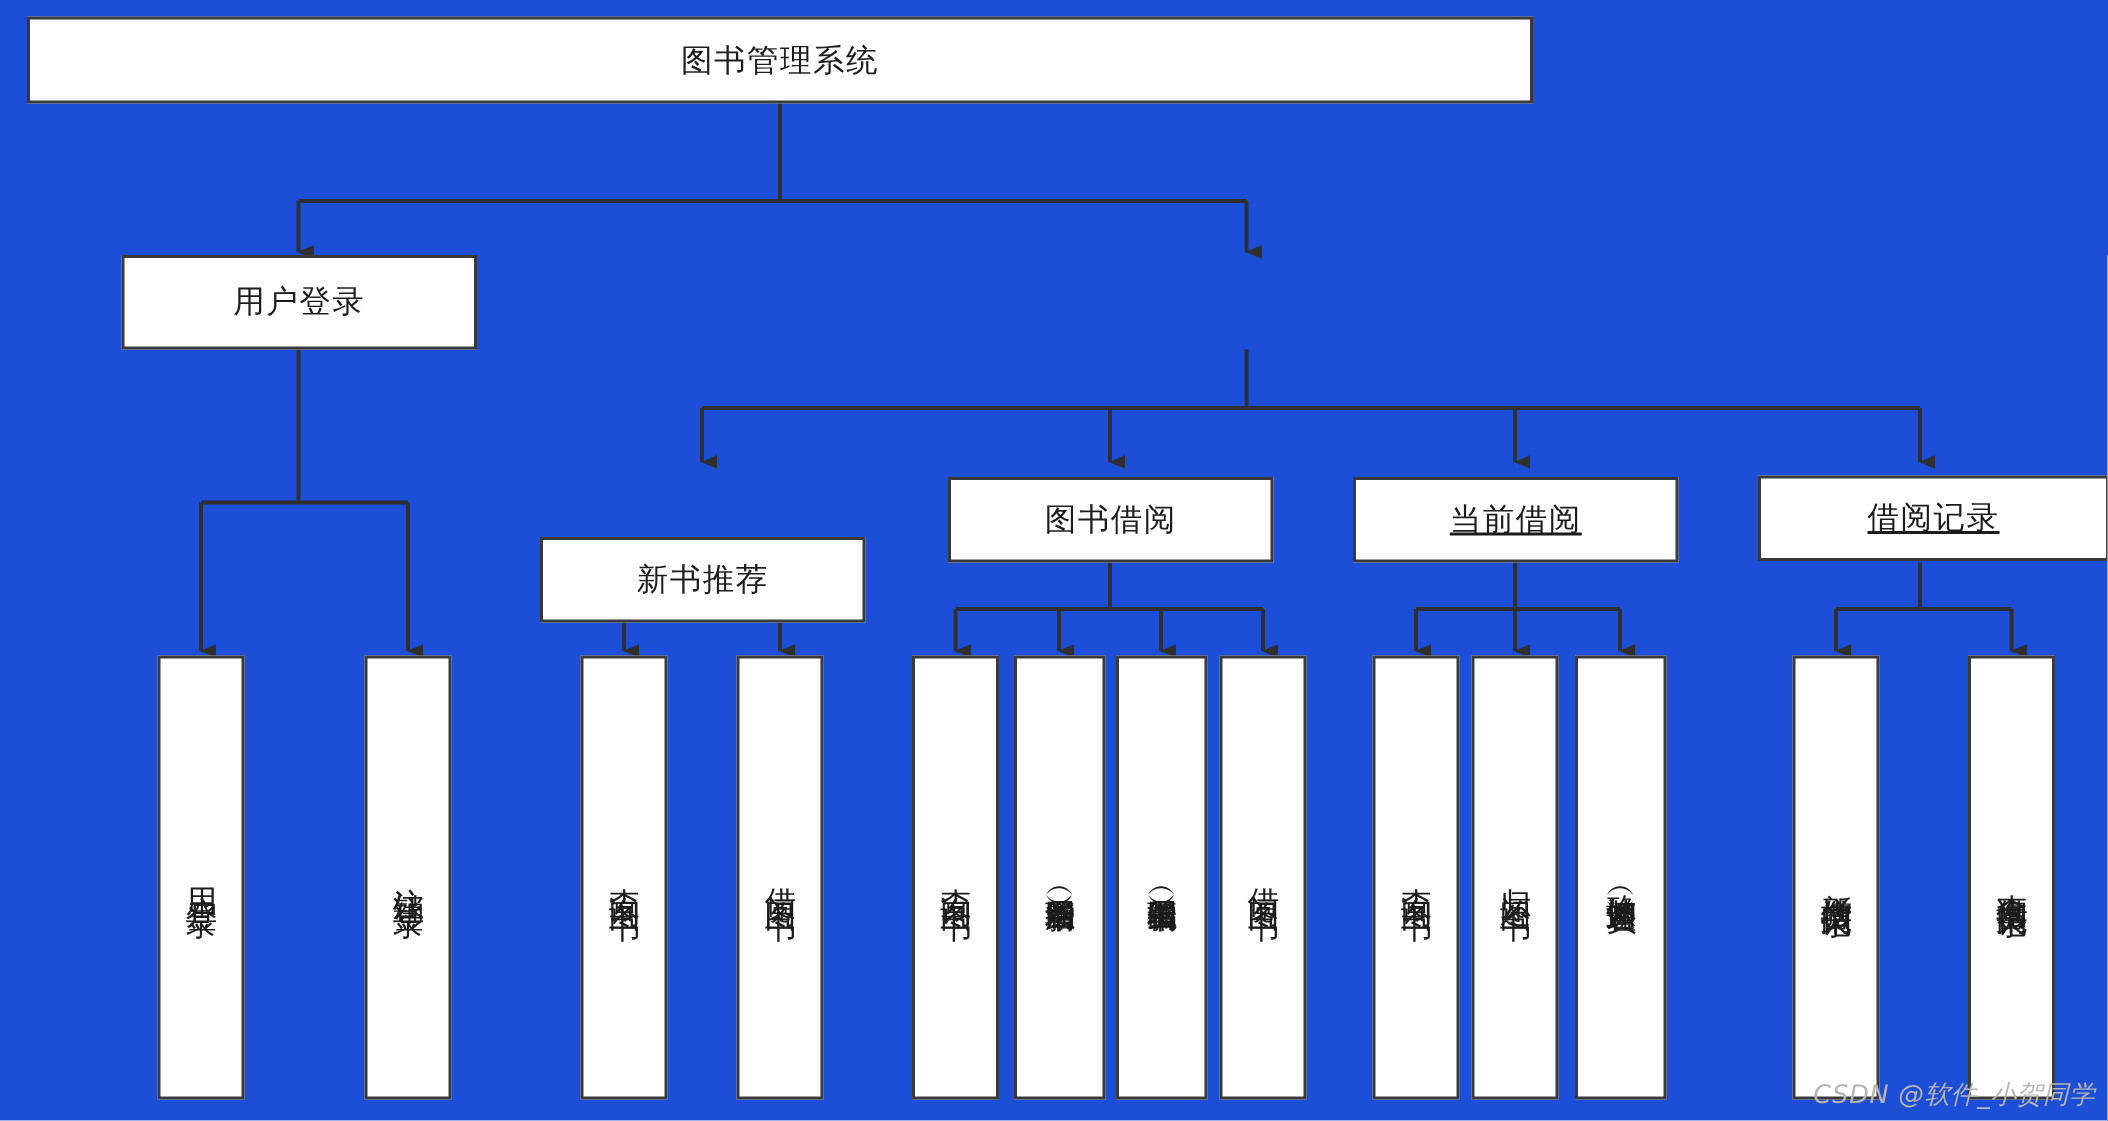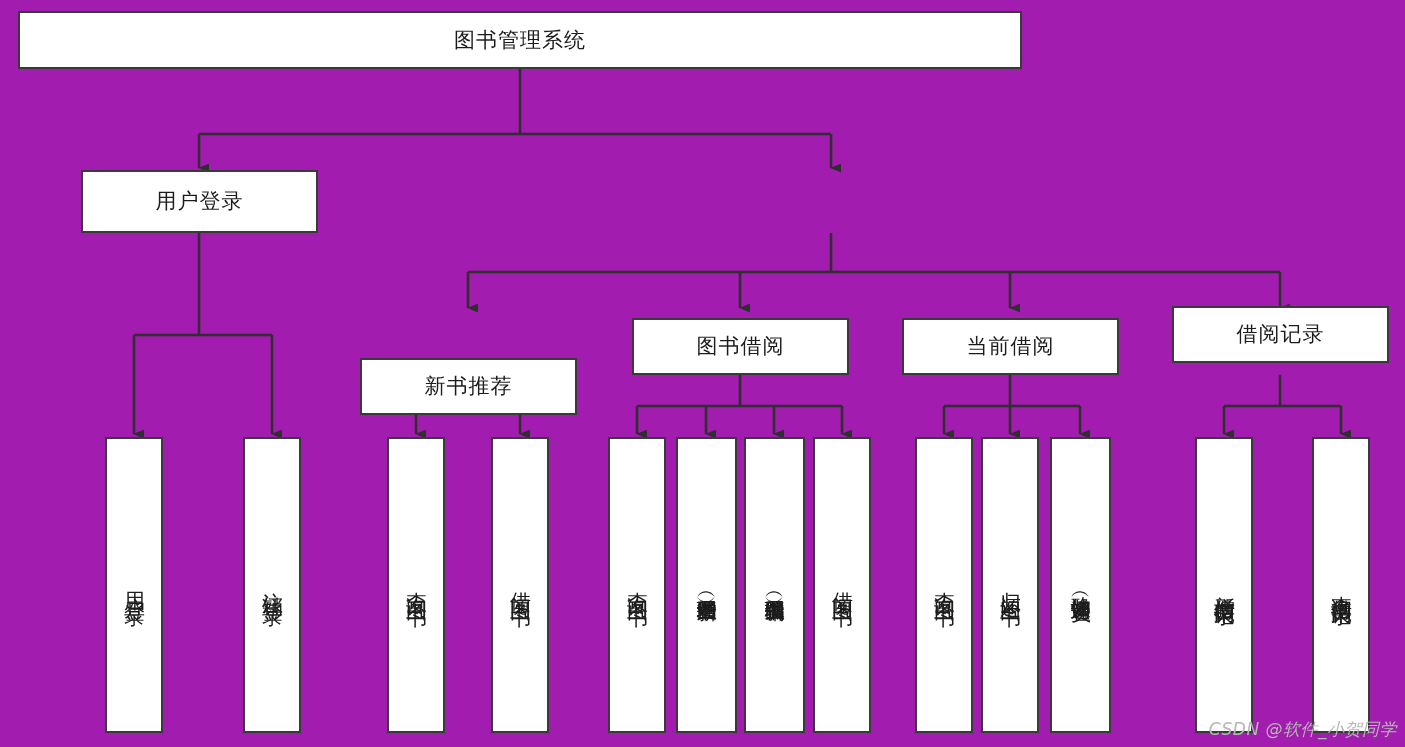--- a/index.html
+++ b/index.html
@@ -5,21 +5,21 @@
 <style>
   html,body{margin:0;padding:0;background:#ffffff;}
   body{
     font-family:"DejaVu Sans","Liberation Sans",sans-serif;
     color:#1a1a1a;
   }
   #canvas{
     position:relative;
     width:1405px;
     height:747px;
-    background:#a21caf;
+    background:#1d4ed8;
     overflow:hidden;
   }
   svg#wires{
     position:absolute;
     left:0; top:0;
     width:1405px;
     height:747px;
     pointer-events:none;
   }
   .node{
@@ -124,25 +124,25 @@
 
 
   <div class="node h" style="left:360px; top:318px; width:217px; height:57px;margin-top:40px;">
     <span class="lbl">新书推荐</span>
   </div>
 
   <div class="node h" style="left:632px; top:318px; width:217px; height:57px;font-family:Liberation Serif, serif;">
     <span class="lbl">图书借阅</span>
   </div>
 
-  <div class="node h" style="left:902px; top:318px; width:217px; height:57px;">
+  <div class="node h" style="left:902px; top:318px; width:217px; height:57px;text-decoration:underline;">
     <span class="lbl">当前借阅</span>
   </div>
 
-  <div class="node h" style="left:1172px; top:306px; width:217px; height:57px;">
+  <div class="node h" style="left:1172px; top:317px; width:234px; height:57px;text-decoration:underline;">
     <span class="lbl">借阅记录</span>
   </div>
 
   <div class="node v" style="left:105px; top:437px; width:58px; height:296px;">
     <span class="lbl">用户登录</span>
   </div>
 
   <div class="node v" style="left:243px; top:437px; width:58px; height:296px;">
     <span class="lbl">注销登录</span>
   </div>

